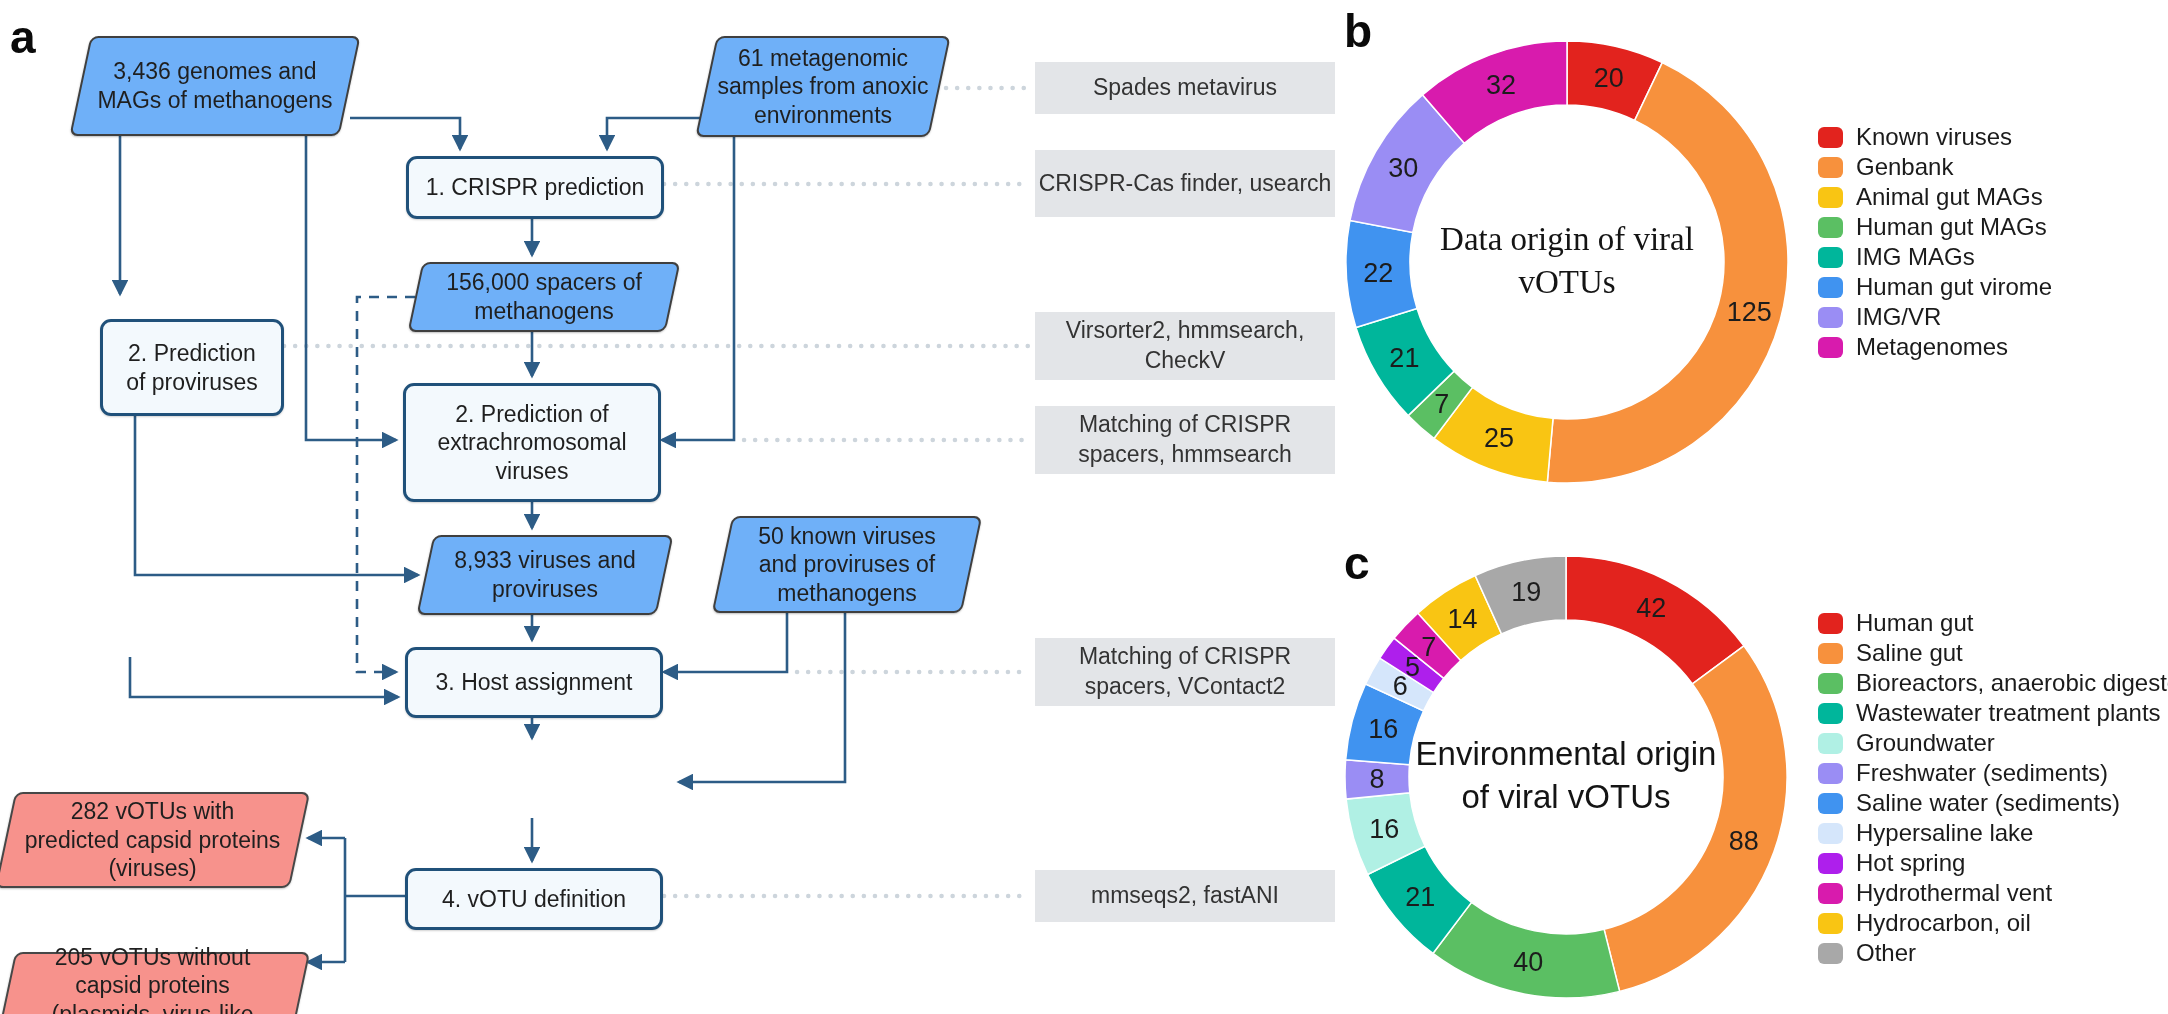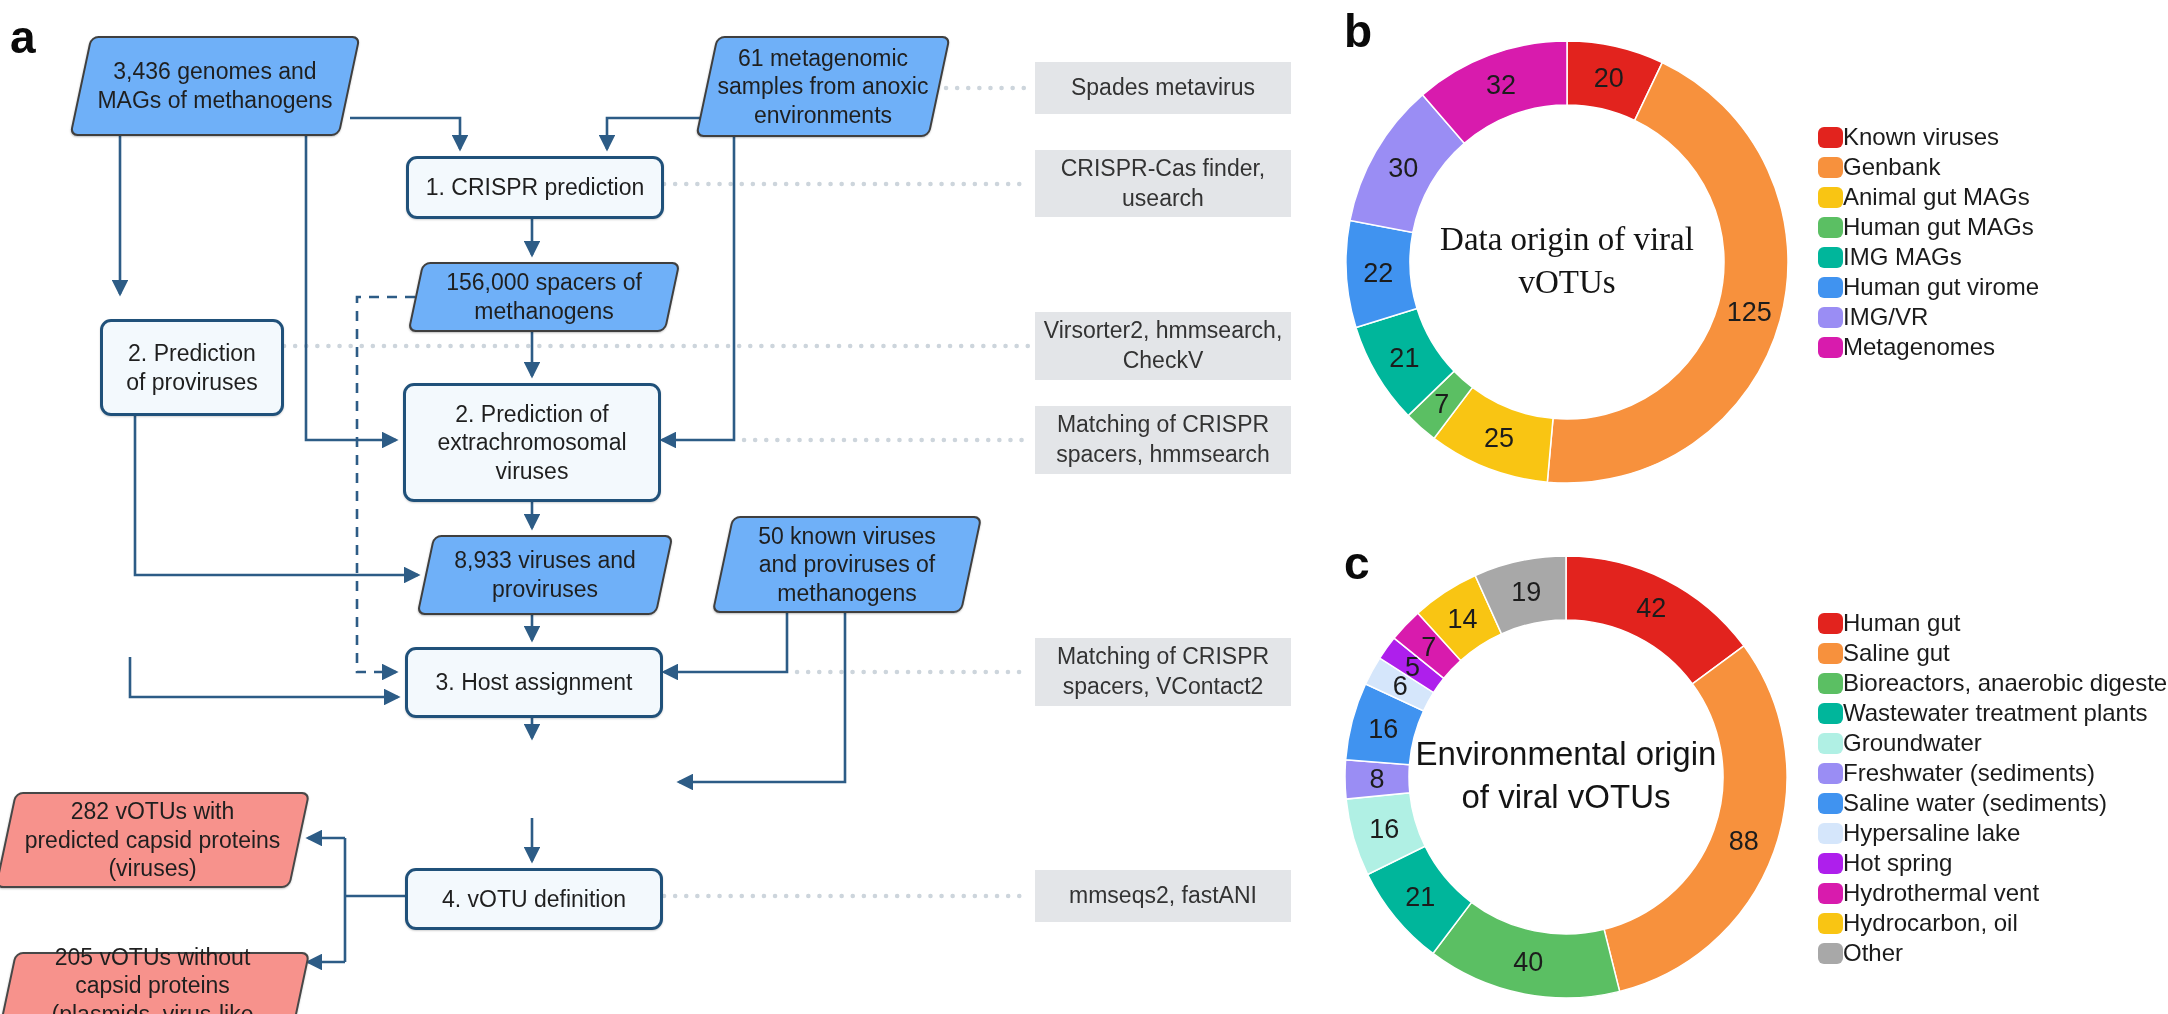--- a/index.html
+++ b/index.html
@@ -8,30 +8,30 @@
   .panel-letter{position:absolute;font-size:46px;font-weight:bold;color:#0a0a0a;line-height:1;}
   
   #wires{position:absolute;left:0;top:0;z-index:1;}
   
   .node{position:absolute;z-index:2;display:flex;align-items:center;justify-content:center;text-align:center;}
   .pgram-bg{position:absolute;inset:0;transform:skewX(-12deg);border-radius:8px;border:2.5px solid #3f3f3f;box-shadow:0 1px 2px rgba(0,0,0,0.25);}
   .blue-bg{background:#6fb0f8;}
   .pink-bg{background:#f7928c;border-color:#474747;}
   .node-label{position:relative;font-size:23px;color:#1f1f1f;line-height:1.24;padding:0 16px;}
   .process{background:#f3f9fd;border:3.5px solid #20517a;border-radius:11px;font-size:23.5px;color:#4c4c4c;box-shadow:0 1px 2px rgba(0,0,0,0.18);}
-  .tool{position:absolute;left:1035px;width:256px;background:#e3e5e8;display:flex;align-items:center;justify-content:center;text-align:center;font-size:23px;color:#333;line-height:1.3;z-index:2;}
+  .tool{position:absolute;left:1035px;width:300px;background:#e3e5e8;display:flex;align-items:center;justify-content:center;text-align:center;font-size:23px;color:#333;line-height:1.3;z-index:2;}
   
   .donut{position:absolute;z-index:2;}
   .donut-title{position:absolute;z-index:3;text-align:center;font-size:33px;color:#141414;line-height:1.3;}
   .slice-label{font-size:27px;fill:#1c1c1c;}
   
   .legend{position:absolute;z-index:3;}
   .legend-item{display:flex;align-items:center;height:30px;}
   .legend-swatch{width:25px;height:21px;border-radius:6px;flex:none;}
-  .legend-label{font-size:24px;color:#1b1b1b;white-space:nowrap;}
+  .legend-label{margin-left:13px;font-size:24px;color:#1b1b1b;white-space:nowrap;}
 </style>
 </head>
 <body>
 
 <div id="fig">
 
   <div class="panel-letter" style="left:10px;top:14px;">a</div>
   <div class="panel-letter" style="left:1344px;top:8px;">b</div>
   <div class="panel-letter" style="left:1344px;top:540px;">c</div>
 

